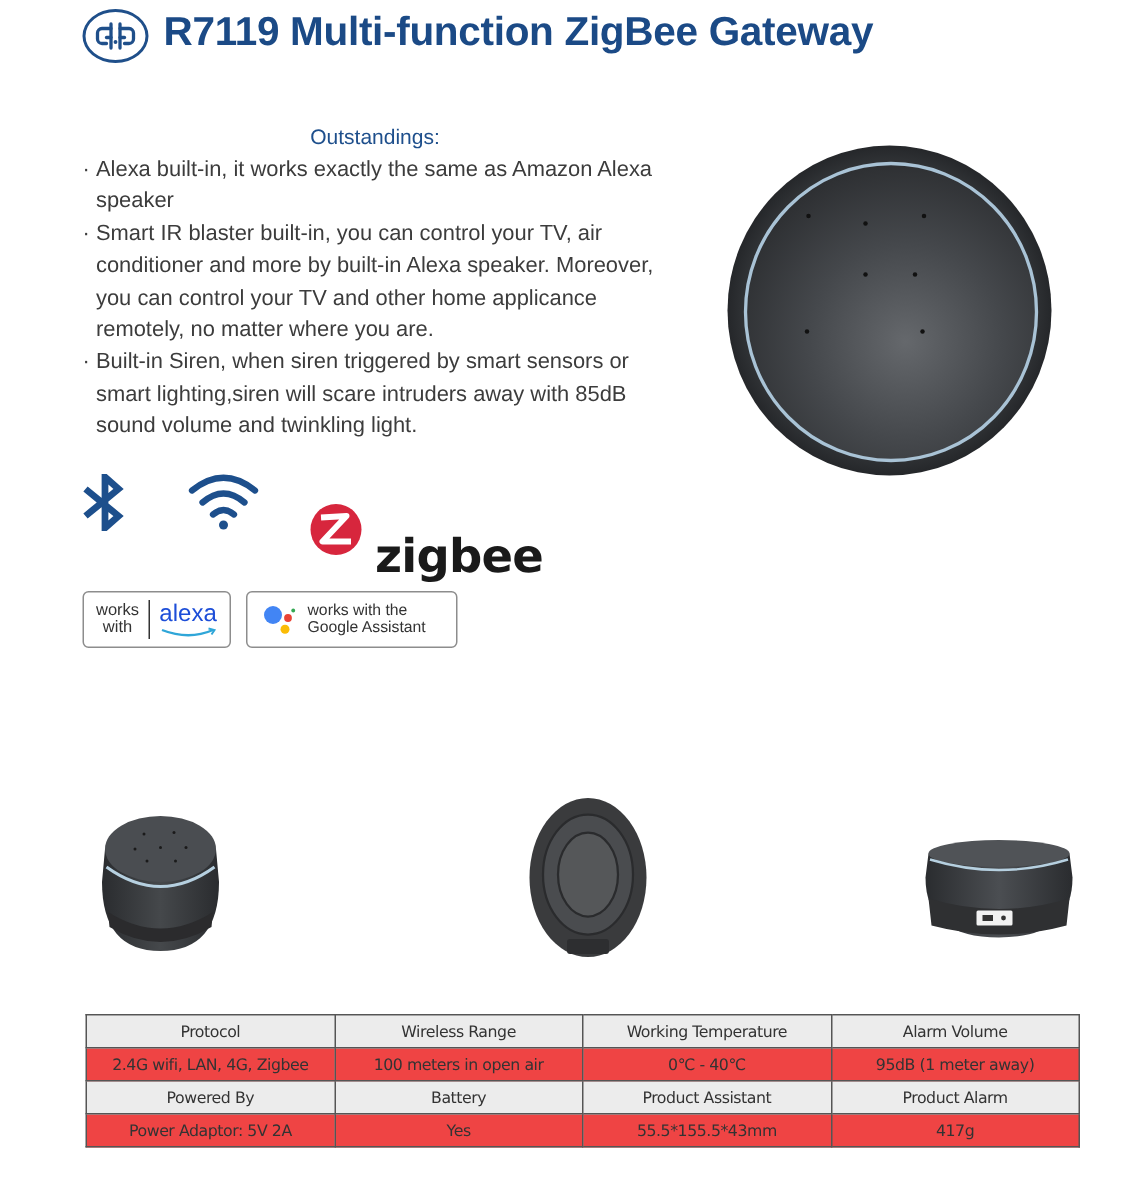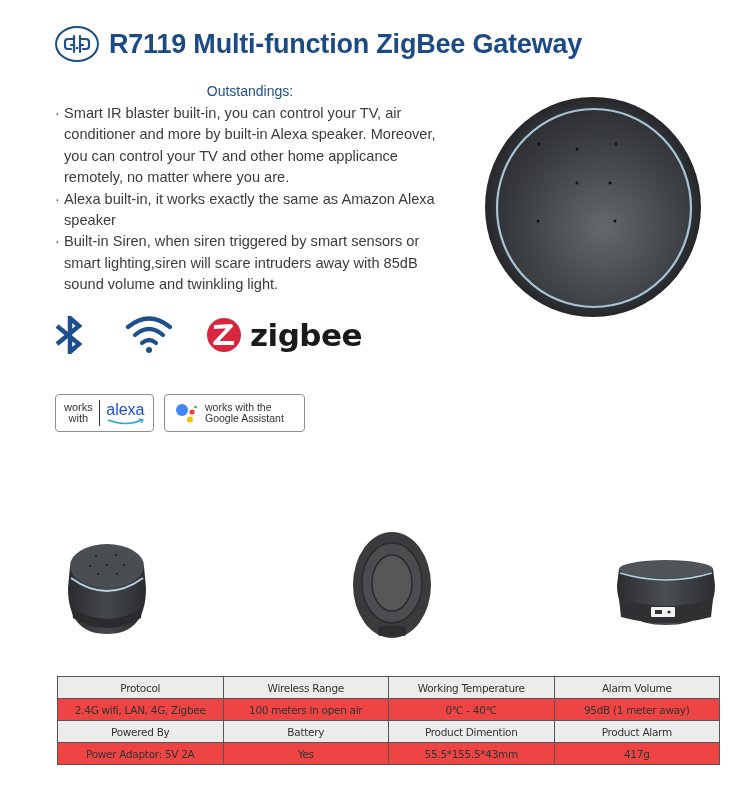--- a/index.html
+++ b/index.html
@@ -1,33 +1,33 @@
 <!DOCTYPE html>
 <html><head>
 <meta charset="utf-8">
 <style>
   * { box-sizing: border-box; margin: 0; padding: 0; }
   html, body { width: 750px; height: 794px; background: #ffffff; overflow: hidden; }
   body { position: relative; font-family: "Liberation Sans", "DejaVu Sans", sans-serif; color: #3a3a3a; }
 
-  .title-row { position: absolute; left: 55px; top: 24px; height: 40px; display: flex; align-items: center; }
+  .title-row { position: absolute; left: 55px; top: 6px; height: 40px; display: flex; align-items: flex-start; }
   .logo { width: 44px; height: 36px; border: 2px solid #1f4f8a; border-radius: 50%; display: flex; align-items: center; justify-content: center; margin-right: 10px; }
   .title { font-size: 27px; font-weight: bold; color: #1b4a86; letter-spacing: -0.2px; white-space: nowrap; }
 
   .features { position: absolute; left: 55px; top: 82px; width: 390px; }
   .features-heading { color: #1e4f8c; font-size: 14px; font-weight: normal; margin-bottom: 3px; line-height: 18px; text-align: center; }
   .feature-list { list-style: none; }
   .feature-list li { font-size: 14.6px; line-height: 21.4px; color: #3c3c3c; padding-left: 9px; position: relative; }
   .feature-list li::before { content: "·"; position: absolute; left: 0; top: 0; }
 
   .conn-icons { position: absolute; left: 52px; top: 314px; height: 44px; width: 330px; }
   .bt-icon { position: absolute; left: 0; top: 2px; }
   .wifi-icon { position: absolute; left: 73px; top: 0; }
   .zigbee-logo { position: absolute; left: 154px; top: 3px; display: flex; align-items: center; }
-  .zigbee-text { font-size: 31px; font-weight: bold; color: #1a1a1a; margin-left: 8px; letter-spacing: -0.5px; font-family: "DejaVu Sans", sans-serif; }
+  .zigbee-text { font-size: 31px; font-weight: bold; color: #1a1a1a; margin-left: 8px; letter-spacing: -0.5px; font-family: "DejaVu Sans", sans-serif; margin-top: 36px; }
 
   .badge { position: absolute; top: 394px; height: 38px; border: 1.5px solid #8d8d8d; border-radius: 4px; display: flex; align-items: center; background: #fff; }
   .badge-alexa { left: 55px; width: 99px; padding-left: 8px; }
   .badge-alexa .works-with { font-size: 11px; line-height: 11px; color: #333; text-align: center; }
   .badge-alexa .sep { width: 1.5px; height: 26px; background: #333; margin: 0 6px; }
   .badge-alexa .alexa-word { font-size: 16px; color: #1d4ed8; line-height: 16px; position: relative; top: -3px; }
   .badge-google { left: 164px; width: 141px; padding-left: 10px; }
   .badge-google .g-text { font-size: 10.5px; line-height: 11px; color: #333; margin-left: 8px; }
 
   .device-main { position: absolute; left: 482px; top: 95px; width: 222px; height: 225px; }
@@ -54,22 +54,22 @@
       </g>
       <circle cx="14" cy="15" r="1.3" fill="#1f4f8a"></circle>
     </svg>
   </div>
   <div class="title">R7119 Multi-function ZigBee Gateway</div>
 </div>
 
 <div class="features">
   <div class="features-heading">Outstandings:</div>
   <ul class="feature-list">
+    <li>Alexa built-in, it works exactly the same as Amazon Alexa speaker</li>
     <li>Smart IR blaster built-in, you can control your TV, air conditioner and more by built-in Alexa speaker. Moreover, you can control your TV and other home applicance remotely, no matter where you are.</li>
-    <li>Alexa built-in, it works exactly the same as Amazon Alexa speaker</li>
     <li>Built-in Siren, when siren triggered by smart sensors or smart lighting,siren will scare intruders away with 85dB sound volume and twinkling light.</li>
   </ul>
 </div>
 
 <div class="conn-icons">
   <svg class="bt-icon" width="36" height="38" viewBox="0 0 36 38">
     <path d="M5 10 L27 28 L18 36 V2 L27 10 L5 28" fill="none" stroke="#1d4f8c" stroke-width="4.5" stroke-linejoin="miter" stroke-linecap="butt"></path>
   </svg>
   <svg class="wifi-icon" width="48" height="40" viewBox="0 0 48 40">
     <g fill="none" stroke="#1d4f8c" stroke-width="4.2" stroke-linecap="round">
@@ -206,21 +206,21 @@
   </tr>
   <tr class="val">
     <td>2.4G wifi, LAN, 4G, Zigbee</td>
     <td>100 meters in open air</td>
     <td>0℃ - 40℃</td>
     <td>95dB (1 meter away)</td>
   </tr>
   <tr class="hdr">
     <td>Powered By</td>
     <td>Battery</td>
-    <td>Product Dimention</td>
+    <td>Product Assistant</td>
     <td>Product Alarm</td>
   </tr>
   <tr class="val">
     <td>Power Adaptor: 5V 2A</td>
     <td>Yes</td>
     <td>55.5*155.5*43mm</td>
     <td>417g</td>
   </tr>
 </tbody>
   </table>

